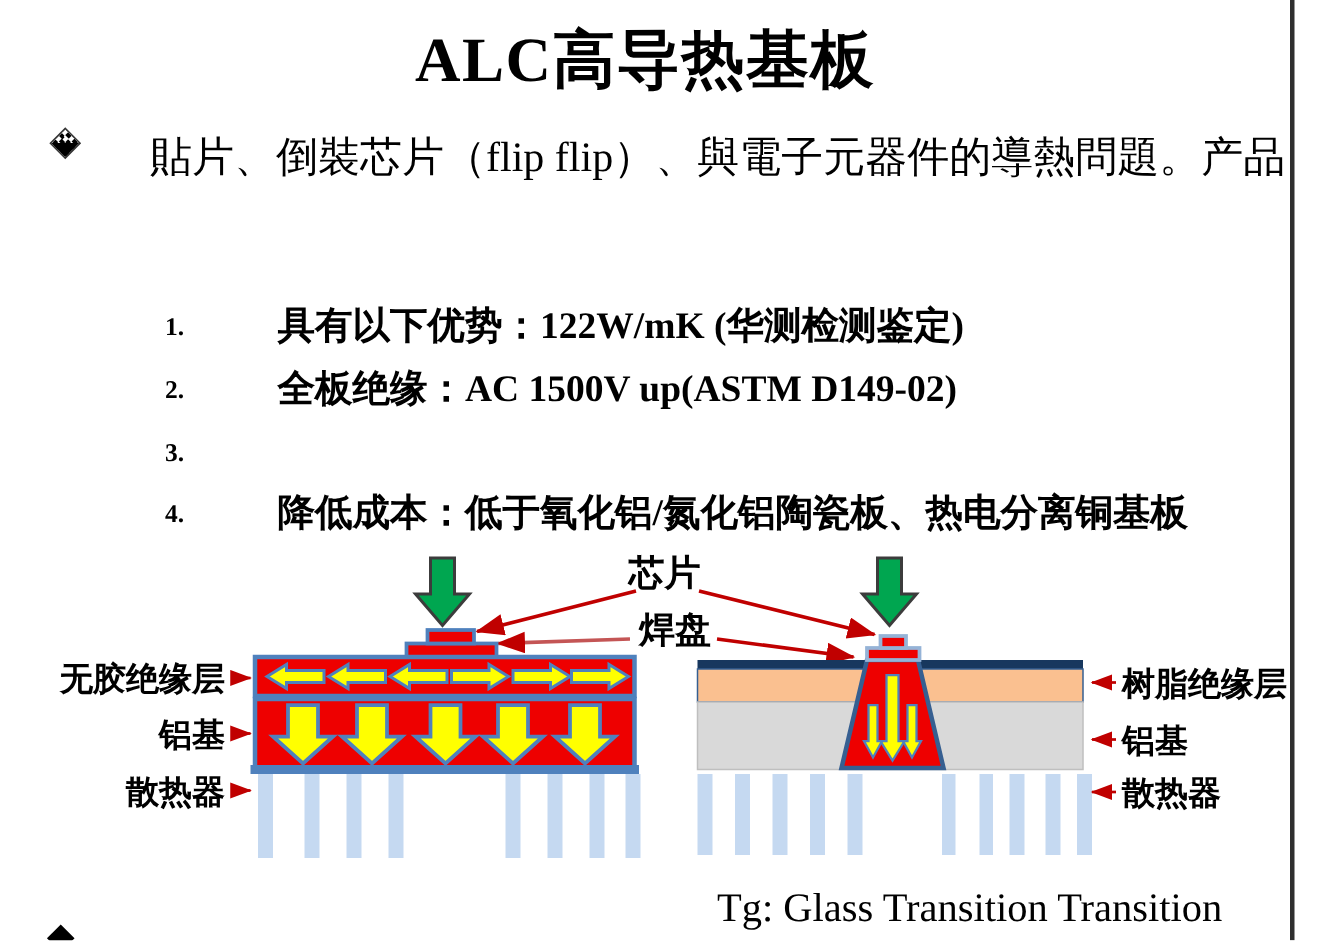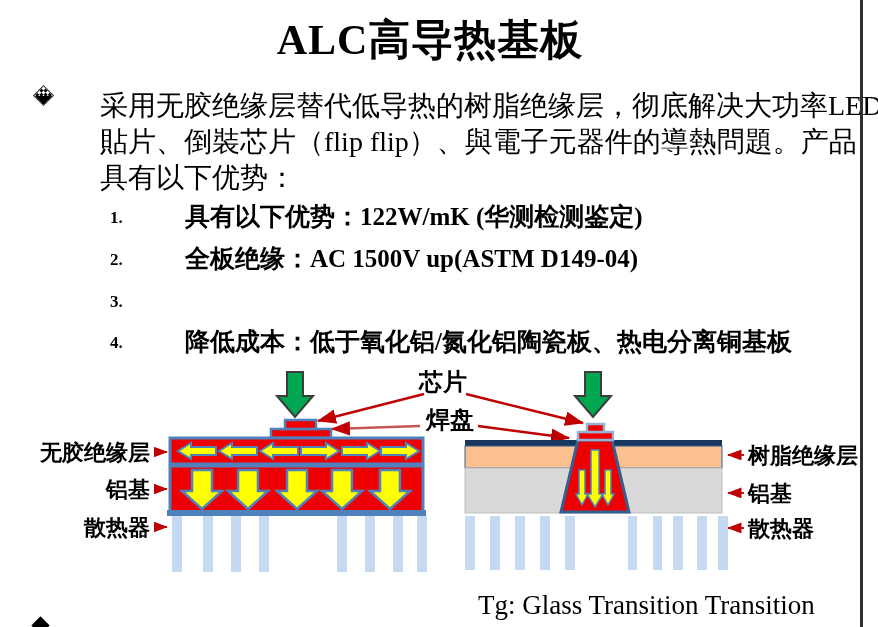--- a/index.html
+++ b/index.html
@@ -28,32 +28,30 @@
 </head>
 <body>
 
 <div id="slide">
 
   <div class="title">ALC高导热基板</div>
 
   <div class="bullet"></div>
 
   <div class="intro">
-    <span>采用无胶绝缘层替代低导热的树脂绝缘层，彻底解决大功率LED</span>
     <span>貼片、倒裝芯片（flip flip）、與電子元器件的導熱問題。产品</span>
-    <span>具有以下优势：</span>
   </div>
 
   <div class="adv-row" style="top:200px">
     <span class="adv-num">1.</span>
     <span class="adv-text">具有以下优势：122W/mK (华测检测鉴定)</span>
   </div>
   <div class="adv-row" style="top:242px">
     <span class="adv-num">2.</span>
-    <span class="adv-text">全板绝缘：AC 1500V up(ASTM D149-04)</span>
+    <span class="adv-text">全板绝缘：AC 1500V up(ASTM D149-02)</span>
   </div>
   <div class="adv-row" style="top:284px">
     <span class="adv-num">3.</span>
   </div>
   <div class="adv-row" style="top:325px">
     <span class="adv-num">4.</span>
     <span class="adv-text">降低成本：低于氧化铝/氮化铝陶瓷板、热电分离铜基板</span>
   </div>
 
   <svg id="diagram" width="878" height="218" viewBox="0 0 878 218">

